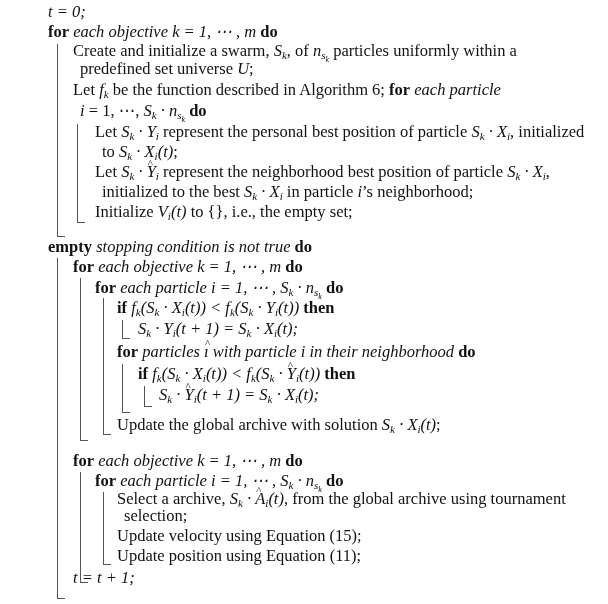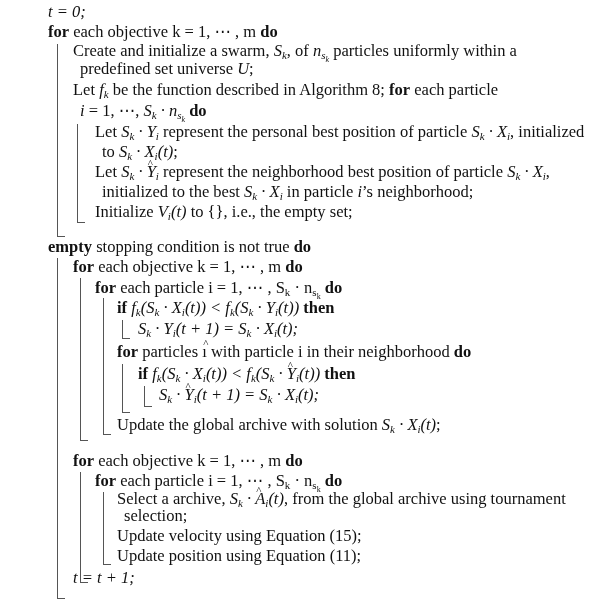--- a/index.html
+++ b/index.html
@@ -2,21 +2,21 @@
 <html><head>
 <meta charset="utf-8">
 <style>
   html, body { margin: 0; padding: 0; background: #ffffff; }
   body { width: 608px; height: 604px; position: relative; overflow: hidden;
          font-family: "DejaVu Serif", "Liberation Serif", serif; color: #111; }
   .algo { position: absolute; left: 0; top: 0; width: 496px; height: 604px; margin-left: 40px; }
   .line { position: absolute; white-space: nowrap; font-family: "Liberation Serif", "DejaVu Serif", serif;
           font-size: 16.5px; line-height: 20px; height: 20px; }
   .kw { font-weight: bold; }
-  .it { }
+  .it { font-style: italic; }
   .m { font-style: italic; }
   sub { font-size: 11px; vertical-align: -3px; line-height: 0; }
   sub sub { font-size: 8px; }
   .rule-v { position: absolute; width: 1px; background: #555; }
   .rule-h { position: absolute; height: 1px; background: #555; }
   .hat { position: relative; display: inline-block; }
   .hat::before { content: "^"; position: absolute; left: 1px; top: -9px; font-size: 11px; font-style: normal; }
 </style>
 </head>
 <body>
@@ -65,21 +65,21 @@
 
   <div class="line" style="left:33px; top:41px;">
     <span>Create and initialize a swarm, </span><span class="m">S<sub>k</sub></span><span>, of </span><span class="m">n<sub>s<sub>k</sub></sub></span><span> particles uniformly within a</span>
   </div>
 
   <div class="line" style="left:40px; top:59px;">
     <span>predefined set universe </span><span class="m">U</span><span>;</span>
   </div>
 
   <div class="line" style="left:33px; top:80px;">
-    <span>Let </span><span class="m">f<sub>k</sub></span><span> be the function described in Algorithm 8; </span><span class="kw">for</span>
+    <span>Let </span><span class="m">f<sub>k</sub></span><span> be the function described in Algorithm 6; </span><span class="kw">for</span>
     <span class="it">each particle</span>
   </div>
 
   <div class="line" style="left:40px; top:101px;font-family:Liberation Serif, serif;">
     <span class="m">i</span><span> = 1, ⋯, </span><span class="m">S<sub>k</sub> · n<sub>s<sub>k</sub></sub></span>
     <span class="kw">do</span>
   </div>
 
   <div class="line" style="left:55px; top:122px;">
     <span>Let </span><span class="m">S<sub>k</sub> · Y<sub>i</sub></span><span> represent the personal best position of particle </span><span class="m">S<sub>k</sub> · X<sub>i</sub></span><span>, initialized</span>

